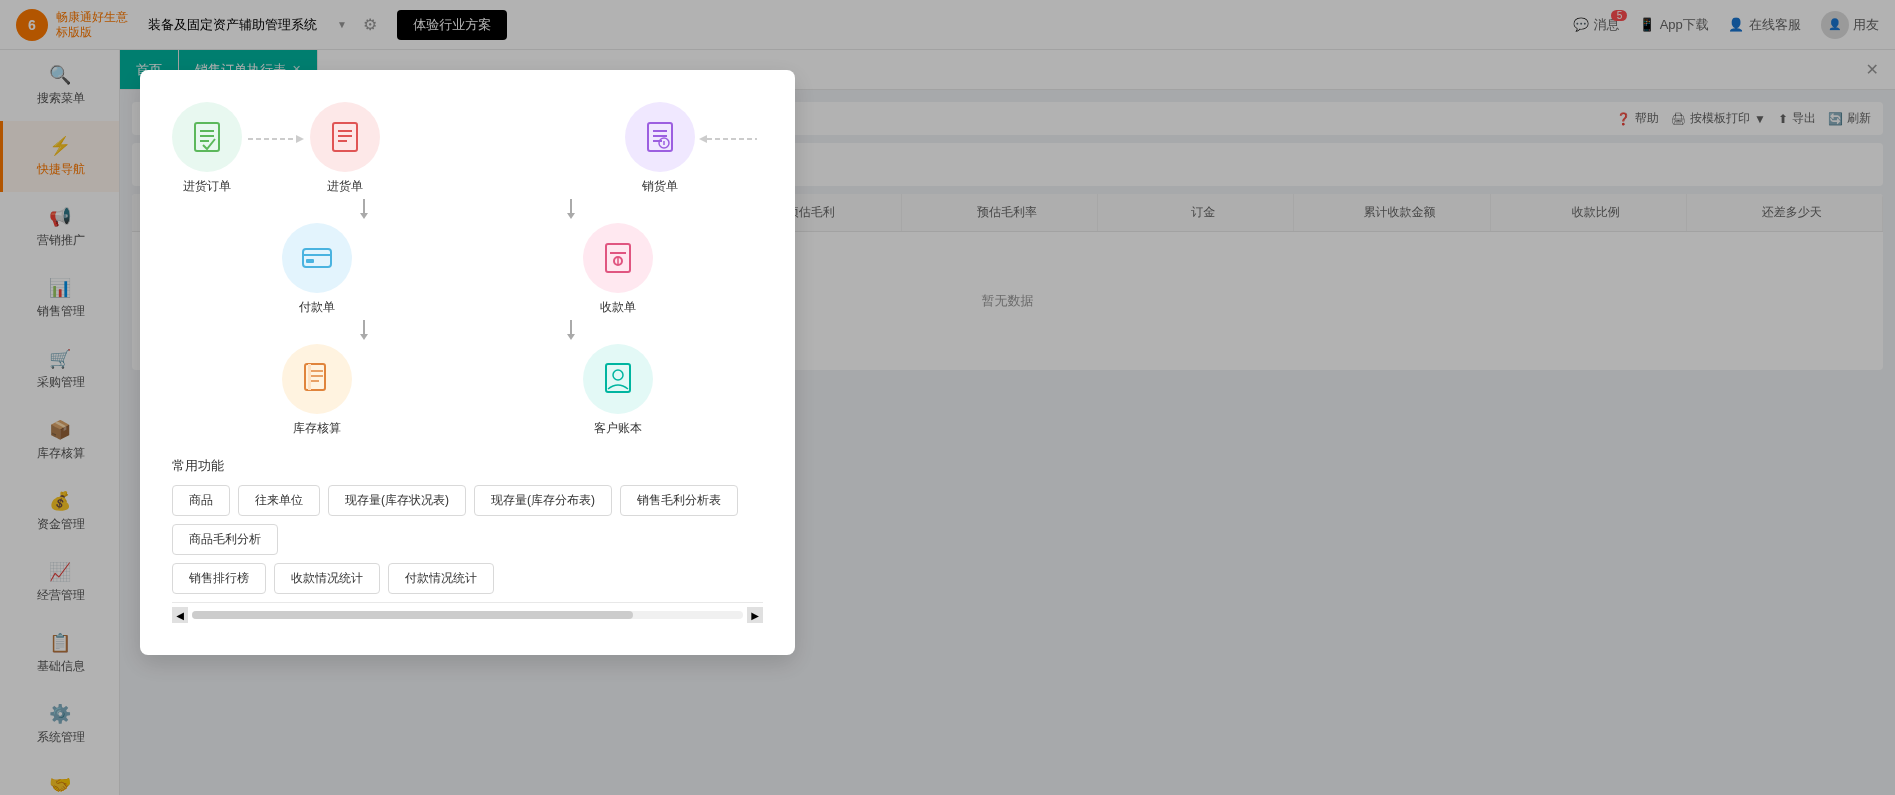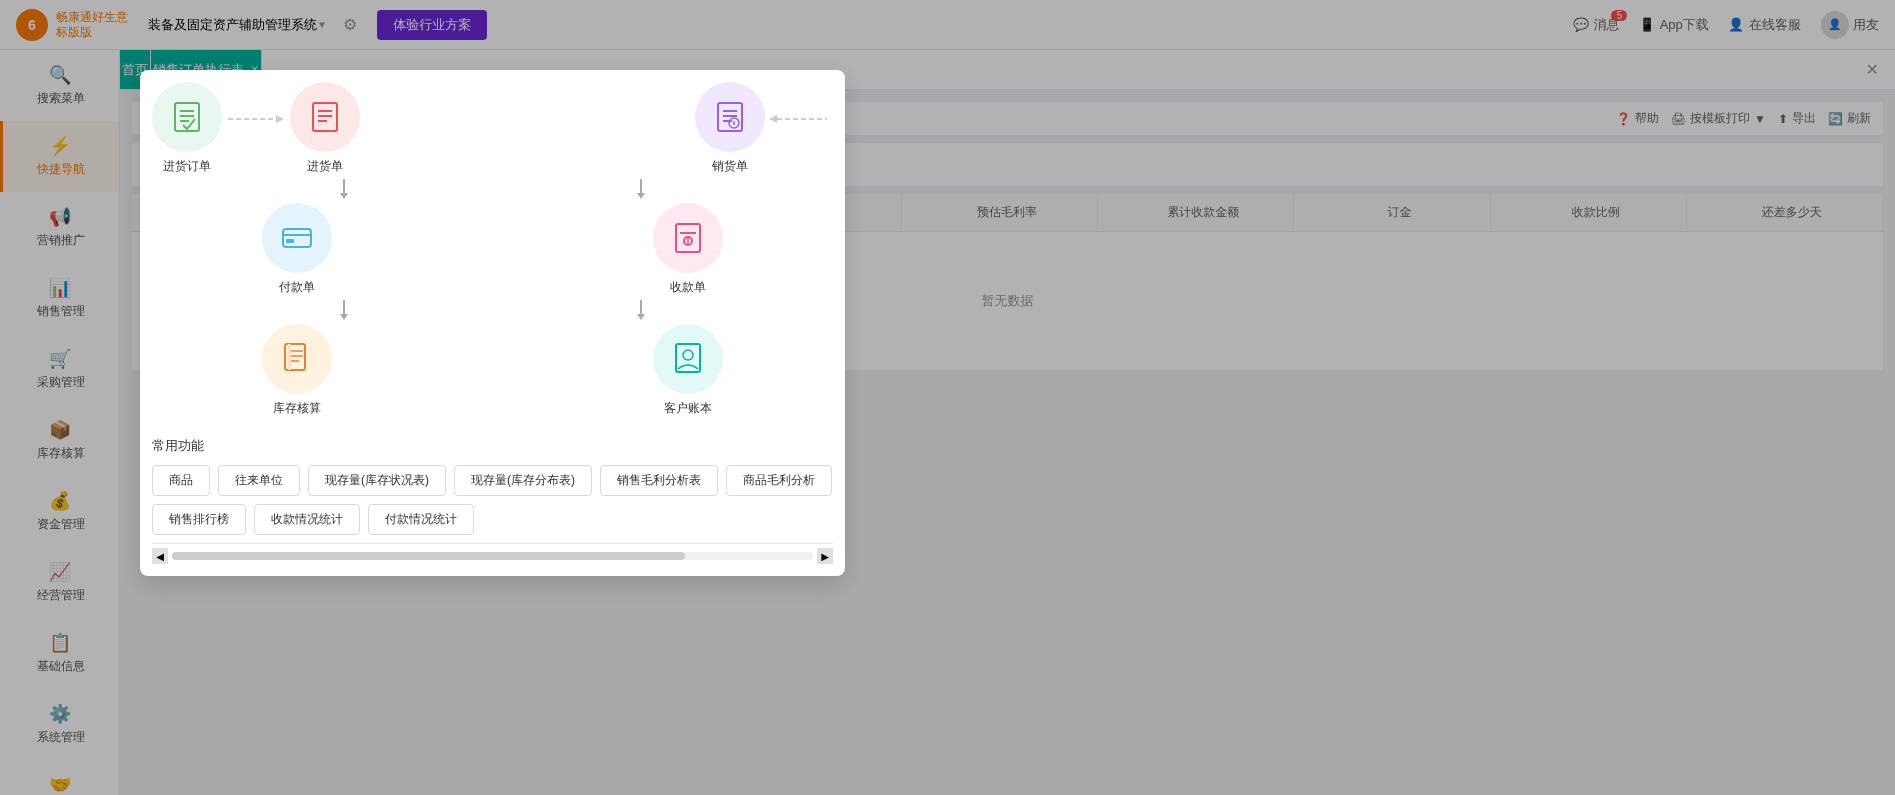--- a/index.html
+++ b/index.html
@@ -10,44 +10,44 @@
     
     
     .top-header {
       display: flex; align-items: center; height: 50px;
       background: #fff; border-bottom: 1px solid #e8e8e8;
       padding: 0 16px; gap: 12px;
     }
     .logo-area { display: flex; align-items: center; gap: 8px; width: 120px; }
     .logo-icon { width: 32px; height: 32px; background: #ff7a00; border-radius: 50%; display: flex; align-items: center; justify-content: center; color: white; font-size: 14px; font-weight: bold; }
     .logo-text { font-size: 12px; color: #ff7a00; line-height: 1.2; }
-    .title-dropdown { display: flex; align-items: center; gap: 0; cursor: pointer; }
+    .title-dropdown { display: flex; align-items: center; gap: 20px; cursor: pointer; }
     .dropdown-arrow { color: #999; font-size: 10px; }
     .settings-icon { color: #999; font-size: 16px; cursor: pointer; margin-left: 4px; }
-    .trial-btn { background: #6d28d9; color: white; border: none; padding: 6px 16px; border-radius: 4px; cursor: pointer; font-size: 13px; margin-left: 8px; }
+    .trial-btn { background: #000000; color: white; border: none; padding: 6px 16px; border-radius: 4px; cursor: pointer; font-size: 13px; margin-left: 8px; }
     .header-right { margin-left: auto; display: flex; align-items: center; gap: 20px; }
     .header-action { display: flex; align-items: center; gap: 4px; color: #666; cursor: pointer; font-size: 13px; position: relative; }
     .badge { background: #ff4d4f; color: white; border-radius: 10px; padding: 0 5px; font-size: 10px; position: absolute; top: -6px; right: -8px; min-width: 16px; text-align: center; }
     .avatar { width: 28px; height: 28px; background: #ddd; border-radius: 50%; display: flex; align-items: center; justify-content: center; font-size: 11px; color: #666; }
 
     
     .main-body { display: flex; flex: 1; overflow: hidden; }
 
     
     .sidebar { width: 120px; background: #fff; border-right: 1px solid #e8e8e8; display: flex; flex-direction: column; overflow-y: auto; }
     .sidebar-item { display: flex; flex-direction: column; align-items: center; padding: 14px 8px; cursor: pointer; border-left: 3px solid transparent; gap: 4px; color: #555; font-size: 12px; }
     .sidebar-item.active { background: #fff7f0; color: #ff7a00; border-left-color: #ff7a00; }
     .sidebar-icon { font-size: 18px; }
 
     
     .content-area { flex: 1; display: flex; flex-direction: column; overflow: hidden; background: #f0f2f5; }
 
     
     .tab-bar { display: flex; align-items: center; background: #fff; border-bottom: 1px solid #e8e8e8; height: 40px; }
-    .tab-item { padding: 0 2px; height: 100%; display: flex; align-items: center; cursor: pointer; font-size: 13px; color: #666; border-right: 1px solid #e8e8e8; gap: 6px; }
+    .tab-item { padding: 0 16px; height: 100%; display: flex; align-items: center; cursor: pointer; font-size: 13px; color: #666; border-right: 1px solid #e8e8e8; gap: 6px; }
     .tab-item.active { background: #00b5a0; color: #fff; }
     .tab-home { background: #00b5a0; color: #fff; }
     .tab-close { font-size: 11px; cursor: pointer; opacity: 0.8; }
     .tab-close-btn { margin-left: auto; margin-right: 8px; font-size: 16px; color: #999; cursor: pointer; padding: 0 8px; }
 
     
     .page-content { flex: 1; padding: 12px; overflow: auto; position: relative; }
 
     
     .toolbar { display: flex; align-items: center; justify-content: flex-end; gap: 12px; margin-bottom: 8px; background: #fff; padding: 8px 12px; border-radius: 4px; }
@@ -62,21 +62,21 @@
     .more-conditions { color: #00b5a0; font-size: 12px; cursor: pointer; }
 
     
     .data-table { background: #fff; border-radius: 4px; overflow: hidden; }
     .table-header { display: flex; background: #fafafa; border-bottom: 1px solid #e8e8e8; gap: 15px; }
     .th { padding: 10px 12px; font-size: 12px; color: #666; white-space: nowrap; flex: 1; text-align: center; border-right: 1px solid #f0f0f0; }
     .no-data { text-align: center; padding: 60px; color: #999; font-size: 13px; }
 
     
     .overlay-bg { position: fixed; top: 0; left: 0; right: 0; bottom: 0; background: rgba(0,0,0,0.3); z-index: 100; }
-    .popup { position: fixed; top: 70px; left: 140px; width: 705px; background: white; border-radius: 8px; z-index: 200; padding: 12px; box-shadow: 0 8px 24px rgba(0,0,0,0.15); }
+    .popup { position: fixed; top: 70px; left: 140px; width: 655px; background: white; border-radius: 8px; z-index: 200; padding: 32px; box-shadow: 0 8px 24px rgba(0,0,0,0.15); }
     .flow-node { display: flex; flex-direction: column; align-items: center; gap: 6px; cursor: pointer; }
     .flow-circle { width: 70px; height: 70px; border-radius: 50%; display: flex; align-items: center; justify-content: center; font-size: 28px; }
     .flow-circle.green { background: #e8f8f0; }
     .flow-circle.red { background: #fde8e8; }
     .flow-circle.purple { background: #f0e8ff; }
     .flow-circle.orange { background: #fff3e0; }
     .flow-circle.blue-light { background: #e3f4fd; }
     .flow-circle.pink { background: #ffe8f0; }
     .flow-circle.orange2 { background: #fff3e0; }
     .flow-circle.teal { background: #e3f9f6; }
@@ -237,22 +237,22 @@
           <span class="more-conditions">更多条件</span>
         </div>
 
         <div class="data-table">
           <div class="table-header">
             <div class="th">品</div>
             <div class="th">商品</div>
             <div class="th">金额</div>
             <div class="th">预估毛利</div>
             <div class="th">预估毛利率</div>
+            <div class="th">订金</div>
             <div class="th">累计收款金额</div>
-            <div class="th">订金</div>
             <div class="th">收款比例</div>
             <div class="th">还差多少天</div>
           </div>
           <div class="no-data">暂无数据</div>
         </div>
       </div>
     </div>
   </div>
 </div>
 

